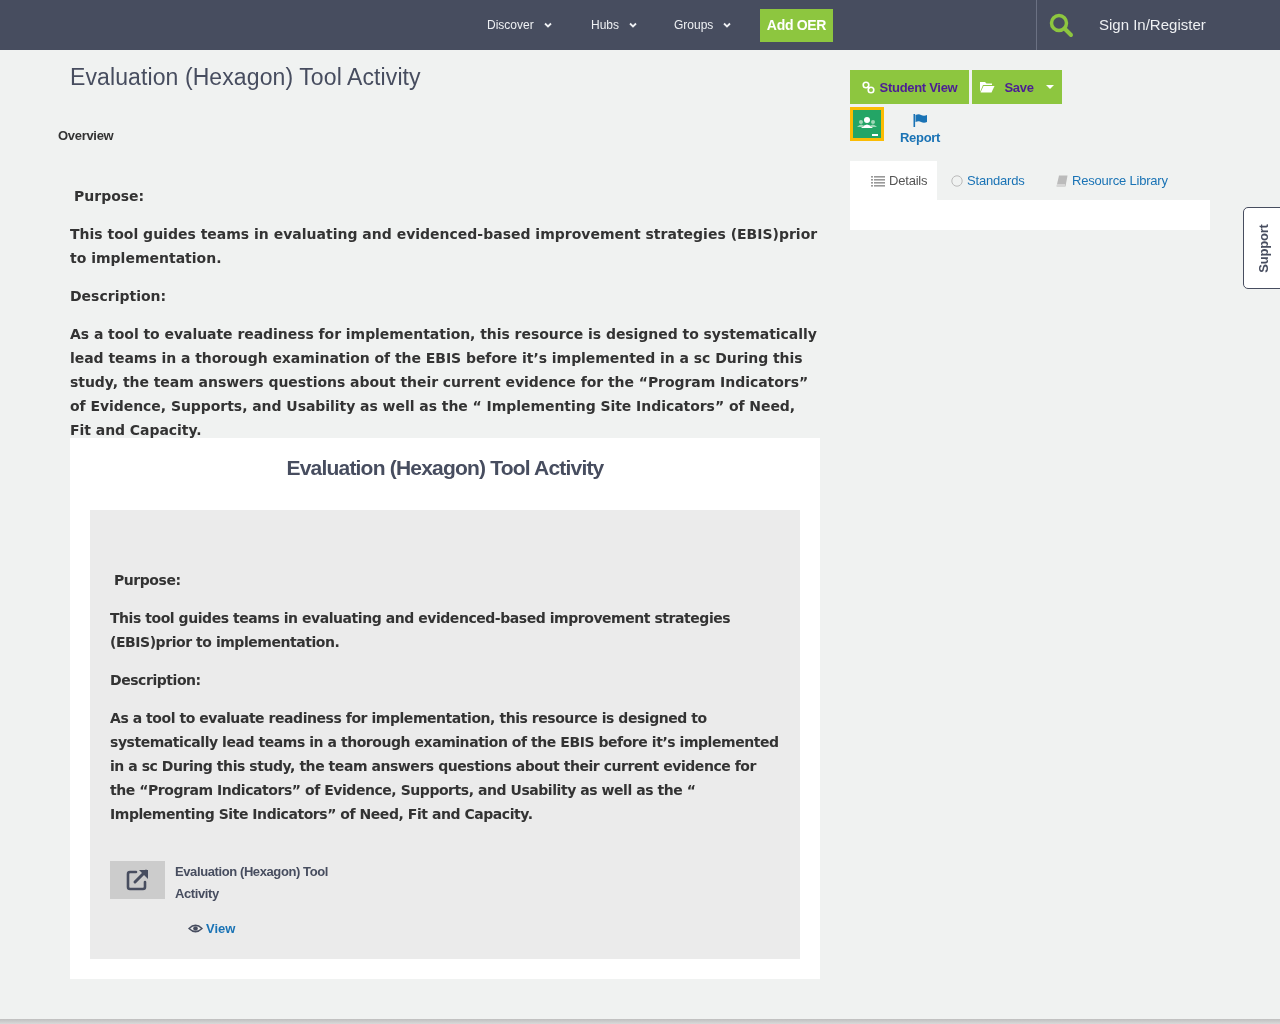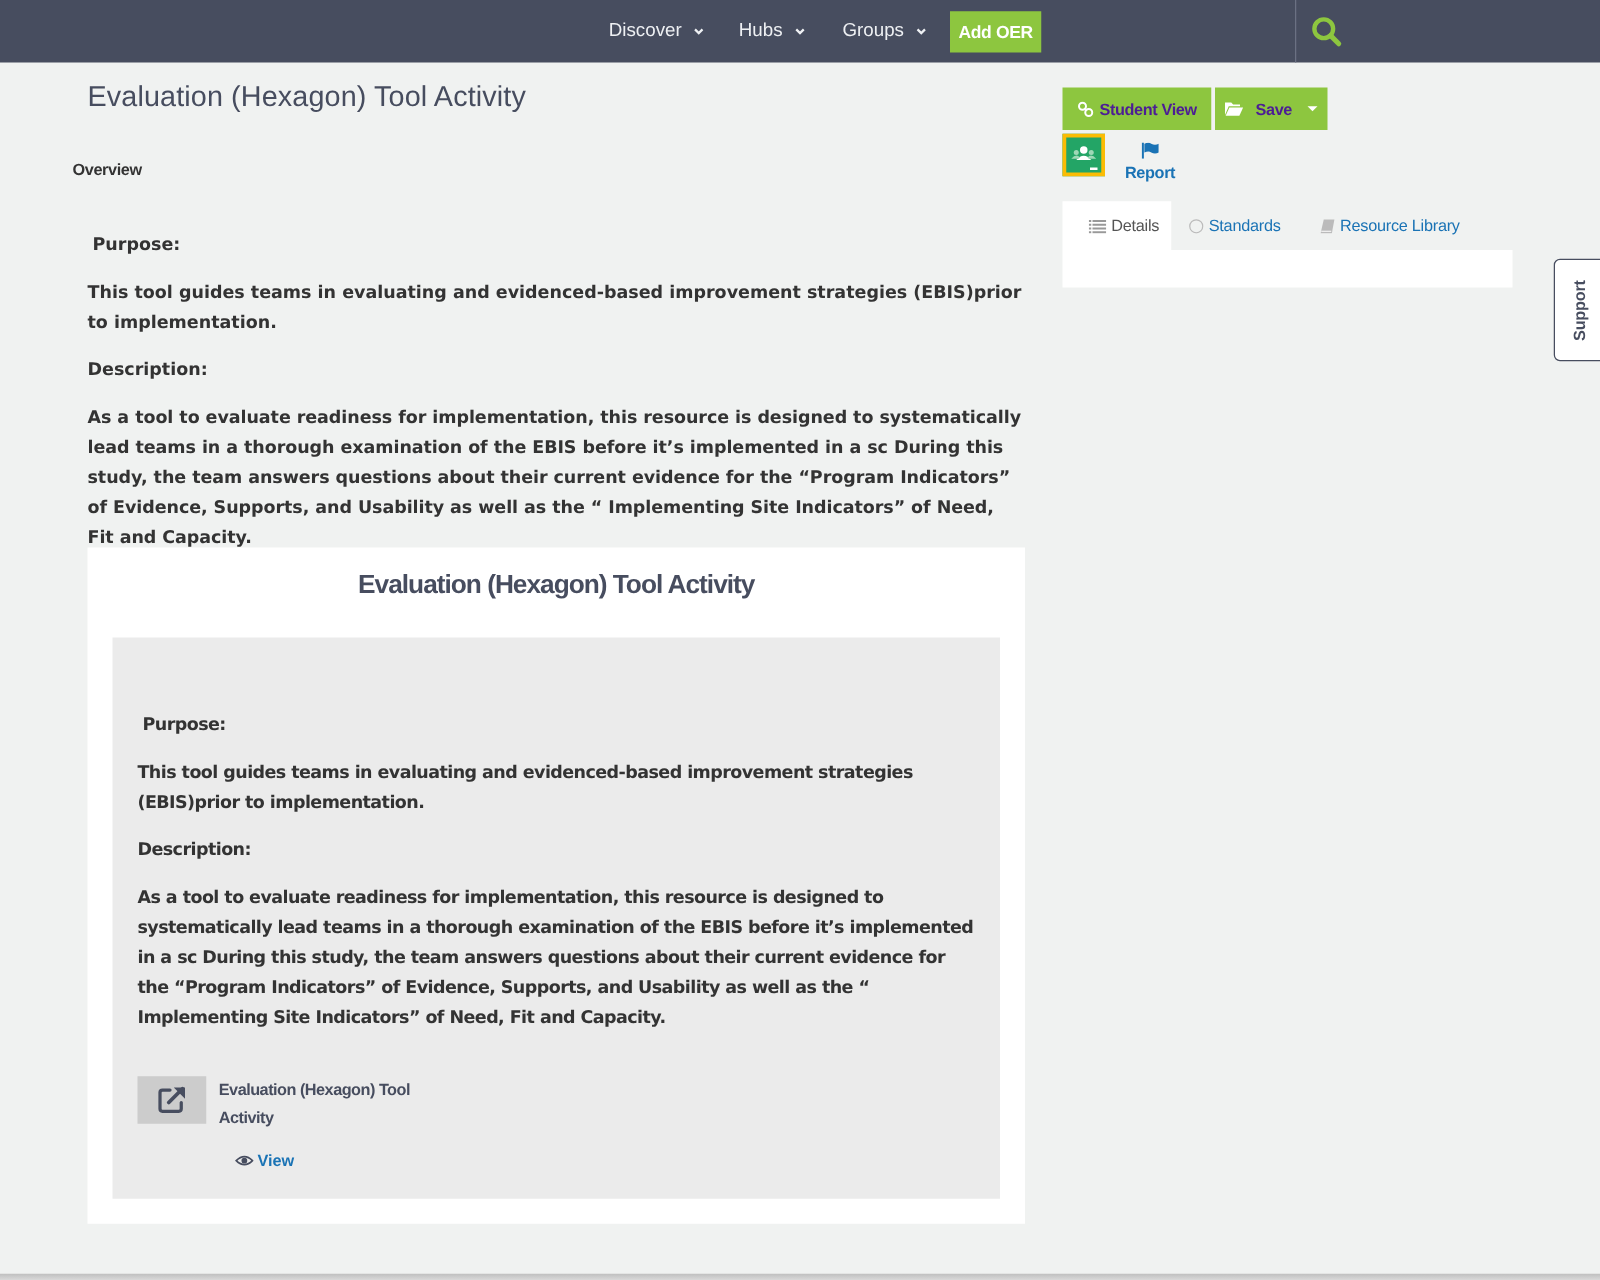--- a/index.html
+++ b/index.html
@@ -19,21 +19,21 @@
   .logo-icon { width: 17px; height: 22px; position: relative; margin-right: 1px; margin-bottom: 4px; }
   .logo-icon .p1 { position: absolute; left: 0; bottom: 0; width: 6px; height: 12px; background: #3f6fc2; border-radius: 3px 3px 0 0; }
   .logo-icon .p2 { position: absolute; left: 6px; bottom: 0; width: 8px; height: 8px; background: #3aa35a; border-radius: 2px; }
   .logo-icon .p3 { position: absolute; left: 9px; bottom: 8px; width: 5px; height: 5px; background: #5aa4e0; border-radius: 50%; }
   .logo-wise { color: #fff; font-size: 21px; font-weight: bold; letter-spacing: -1px; line-height: 26px; }
   .logo-learn { color: #fff; font-size: 19px; letter-spacing: -0.5px; line-height: 26px; }
   .logo-res { color: #8dc63f; font-size: 27px; letter-spacing: -0.5px; line-height: 30px; font-weight: normal; }
 
   .nav-item {
     position: absolute; top: 0; height: 50px; line-height: 50px;
-    color: #eef0f3; font-size: 15px;
+    color: #eef0f3; font-size: 12px;
     display: flex; align-items: center; cursor: pointer;
   }
   .nav-item .chev { margin-left: 10px; width: 8px; height: 8px; display: inline-block; }
   .add-oer {
     position: absolute; left: 760px; top: 9px; width: 73px; height: 33px;
     background: #8dc63f; color: #fff; font-size: 14px; font-weight: bold;
     border: none; text-align: center; line-height: 33px; letter-spacing: -0.3px;
   }
   .nav-divider { position: absolute; left: 1036px; top: 0; width: 1px; height: 50px; background: #6b7183; }
   .search-btn { position: absolute; left: 1048px; top: 12px; width: 26px; height: 26px; }
@@ -126,20 +126,21 @@
 
   <button class="add-oer">Add OER</button>
 
   <div class="nav-divider"></div>
 
   <svg class="search-btn" viewBox="0 0 26 26">
     <circle cx="11" cy="11" r="7.5" stroke="#8dc63f" stroke-width="3.5" fill="none"></circle>
     <line x1="16.5" y1="16.5" x2="23" y2="23" stroke="#8dc63f" stroke-width="4" stroke-linecap="round"></line>
   </svg>
 
+  <a class="signin">Sign In/Register</a>
 </header>
 
 <h1 class="page-title">Evaluation (Hexagon) Tool Activity</h1>
 <div class="overview-label">Overview</div>
 
 <p class="content c-purpose">Purpose:</p>
 <p class="content c-purpose-text">This tool guides teams in evaluating and evidenced-based improvement strategies (EBIS)prior to implementation.</p>
 <p class="content c-desc-label">Description:</p>
 <p class="content c-desc-text" style="letter-spacing:-0.05px;">As a tool to evaluate readiness for implementation, this resource is designed to systematically lead teams in a thorough examination of the EBIS before it’s implemented in a sc During this study, the team answers questions about their current evidence for the “Program Indicators” of Evidence, Supports, and Usability as well as the “ Implementing Site Indicators” of Need, Fit and Capacity.</p>
 

